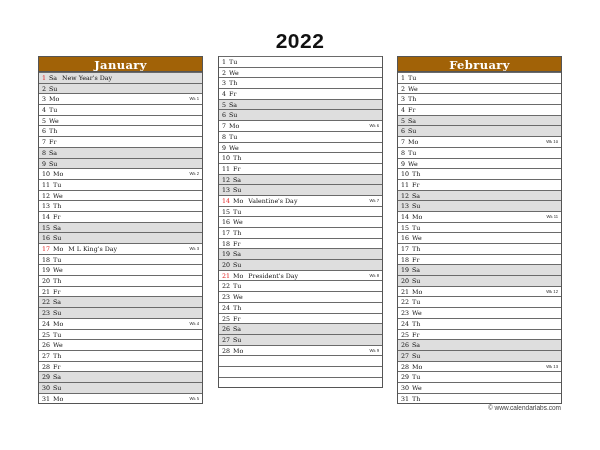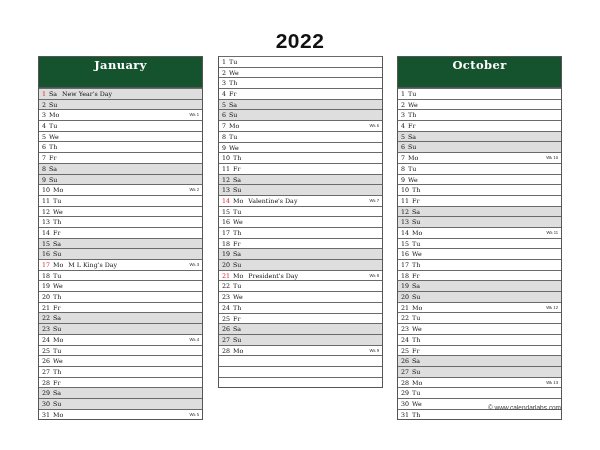--- a/index.html
+++ b/index.html
@@ -1,19 +1,19 @@
 <!DOCTYPE html>
 <html><head>
 <meta charset="utf-8">
 <style>
   html, body { margin:0; padding:0; background:#ffffff; }
   body { width:600px; height:450px; position:relative; overflow:hidden; font-family:"DejaVu Serif", serif; }
   .year { position:absolute; left:0; top:29px; width:600px; text-align:center; font-family:"Liberation Sans", sans-serif; font-weight:bold; font-size:21px; color:#111; letter-spacing:0.5px; }
   .month { position:absolute; top:56px; width:165px; }
-  .month-header { height:32px; background:#14532d; color:#fff; text-align:center; font-family:"DejaVu Serif", serif; font-weight:bold; font-size:11.5px; line-height:16px; letter-spacing:0.4px; border:1px solid #555; box-sizing:border-box; }
+  .month-header { height:16px; background:#a16207; color:#fff; text-align:center; font-family:"DejaVu Serif", serif; font-weight:bold; font-size:11.5px; line-height:16px; letter-spacing:0.4px; border:1px solid #555; box-sizing:border-box; }
   .rows { border-left:1px solid #555; border-right:1px solid #555; border-bottom:1px solid #555; }
   .row { height:10.7px; box-sizing:border-box; border-top:1px solid #6a6a6a; position:relative; font-size:6.3px; line-height:9.7px; color:#111; white-space:nowrap; }
   .row.weekend { background:#dedede; }
   .row .num { display:inline-block; padding-left:3px; }
   .row .num.holiday { color:#e02020; }
   .row .dow { display:inline-block; margin-left:3px; }
   .row .event { display:inline-block; margin-left:5px; }
   .row .wk { position:absolute; right:3px; top:0; font-family:"Liberation Sans", sans-serif; font-size:4.2px; color:#222; }
   .footer { position:absolute; left:400px; width:161px; top:404px; text-align:right; font-family:"Liberation Sans", sans-serif; font-size:6.5px; color:#444; }
 </style>
@@ -89,21 +89,21 @@
       <div class="row weekend"><span class="num">26</span><span class="dow">Sa</span></div>
       <div class="row weekend"><span class="num">27</span><span class="dow">Su</span></div>
       <div class="row"><span class="num">28</span><span class="dow">Mo</span><span class="wk">Wk 9</span></div>
       <div class="row"></div>
       <div class="row"></div>
       <div class="row"></div>
     </div>
 </div>
 
 <div class="month" style="left:397px;">
-  <div class="month-header">October</div>
+  <div class="month-header">February</div>
   <div class="rows">
       <div class="row"><span class="num">1</span><span class="dow">Tu</span></div>
       <div class="row"><span class="num">2</span><span class="dow">We</span></div>
       <div class="row"><span class="num">3</span><span class="dow">Th</span></div>
       <div class="row"><span class="num">4</span><span class="dow">Fr</span></div>
       <div class="row weekend"><span class="num">5</span><span class="dow">Sa</span></div>
       <div class="row weekend"><span class="num">6</span><span class="dow">Su</span></div>
       <div class="row"><span class="num">7</span><span class="dow">Mo</span><span class="wk">Wk 10</span></div>
       <div class="row"><span class="num">8</span><span class="dow">Tu</span></div>
       <div class="row"><span class="num">9</span><span class="dow">We</span></div>

